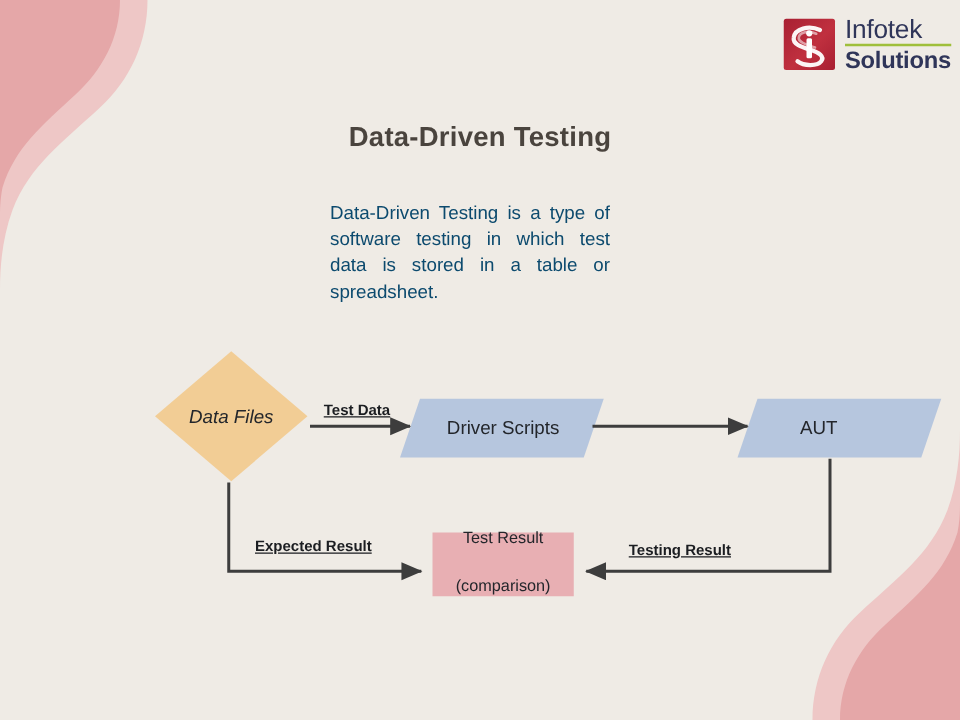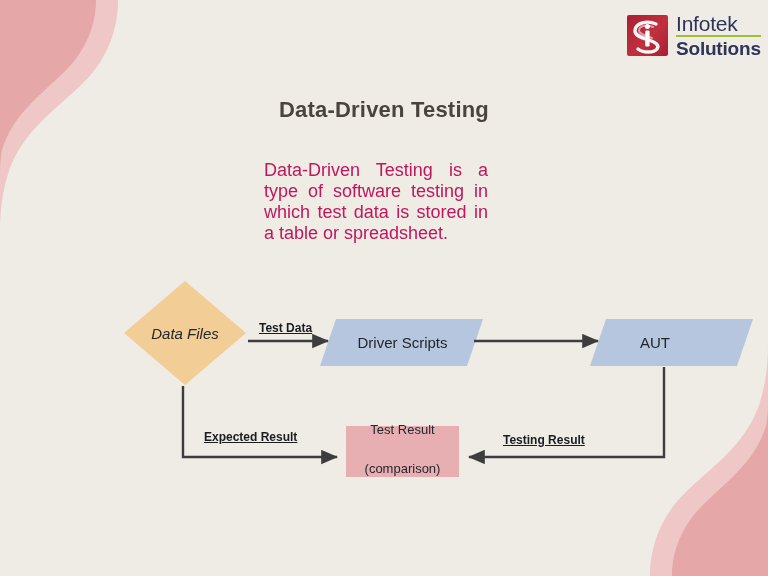--- a/index.html
+++ b/index.html
@@ -84,23 +84,23 @@
     font-size: 22px;
     font-weight: bold;
     color: #4a443e;
     letter-spacing: 0.2px;
   }
   #intro-paragraph {
     position: absolute;
     left: 264px;
     top: 160px;
     width: 224px;
-    font-size: 18px;
+    font-size: 15px;
     line-height: 21px;
-    color: #be185d;
+    color: #0c4a6e;
     text-align: justify;
     text-justify: inter-word;
   }
 
   
   #diagram {
     position: absolute;
     left: 0;
     top: 0;
     width: 768px;

